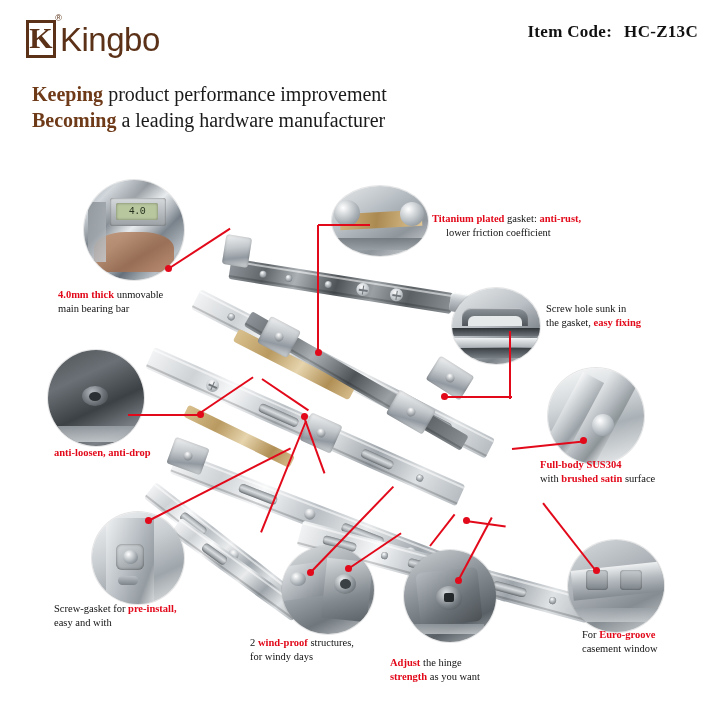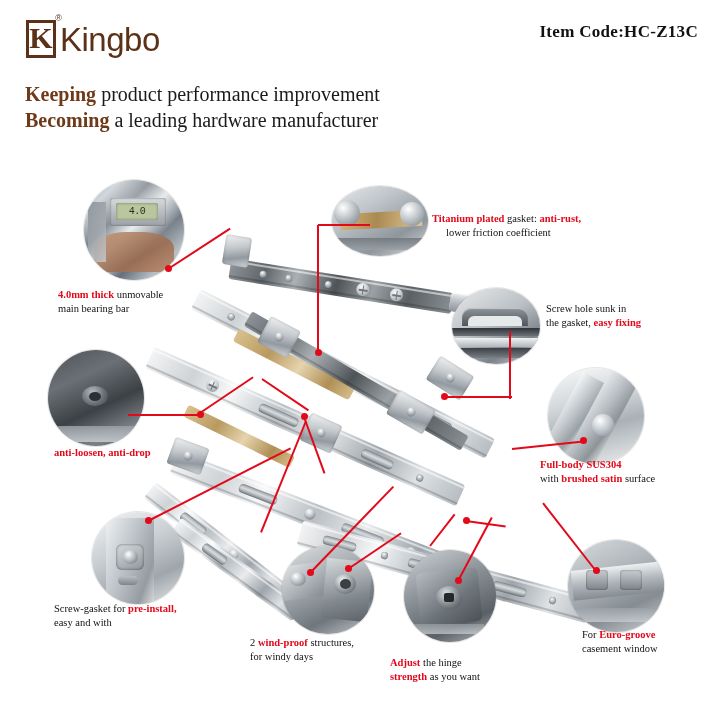--- a/index.html
+++ b/index.html
@@ -27,22 +27,22 @@
   }
   .logo-text{
     font-family:"Liberation Sans",sans-serif;
     font-size:33px;color:#5b3117;letter-spacing:-0.5px;margin-left:4px;line-height:1;
   }
   .item-code{
     position:absolute;right:22px;top:22px;
     font-family:"Liberation Serif",serif;font-weight:bold;font-size:17px;color:#111;
     letter-spacing:.3px;white-space:nowrap;
   }
-  .item-code .code{}
-  .slogan{position:absolute;left:25px;top:82px;}
+  .item-code .code{margin-left:12px;}
+  .slogan{position:absolute;left:32px;top:82px;}
   .slogan div{
     font-family:"Liberation Serif",serif;font-size:20px;color:#1a1a1a;line-height:1.28;white-space:nowrap;
   }
   .slogan b{color:#6e3a18;font-weight:bold;}
 
   
   .note{position:absolute;font-family:"Liberation Serif",serif;font-size:10.5px;color:#111;line-height:1.32;}
   .note .r{color:#e2091a;font-weight:bold;}
   .note .k{color:#111;}
   .ta-c{}

